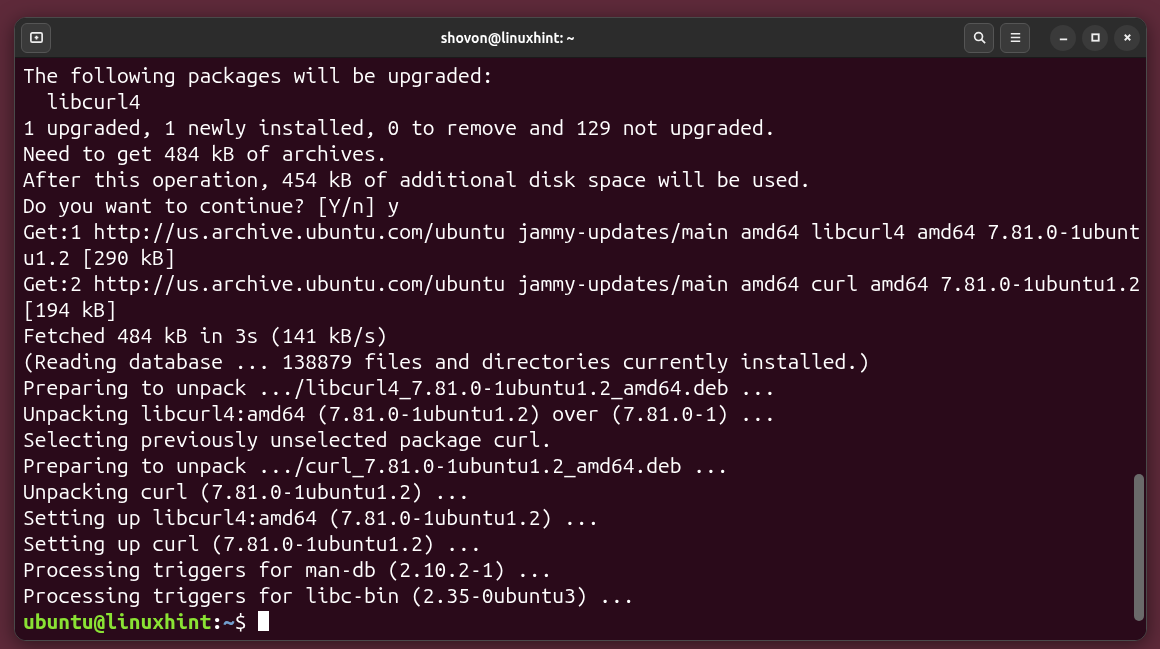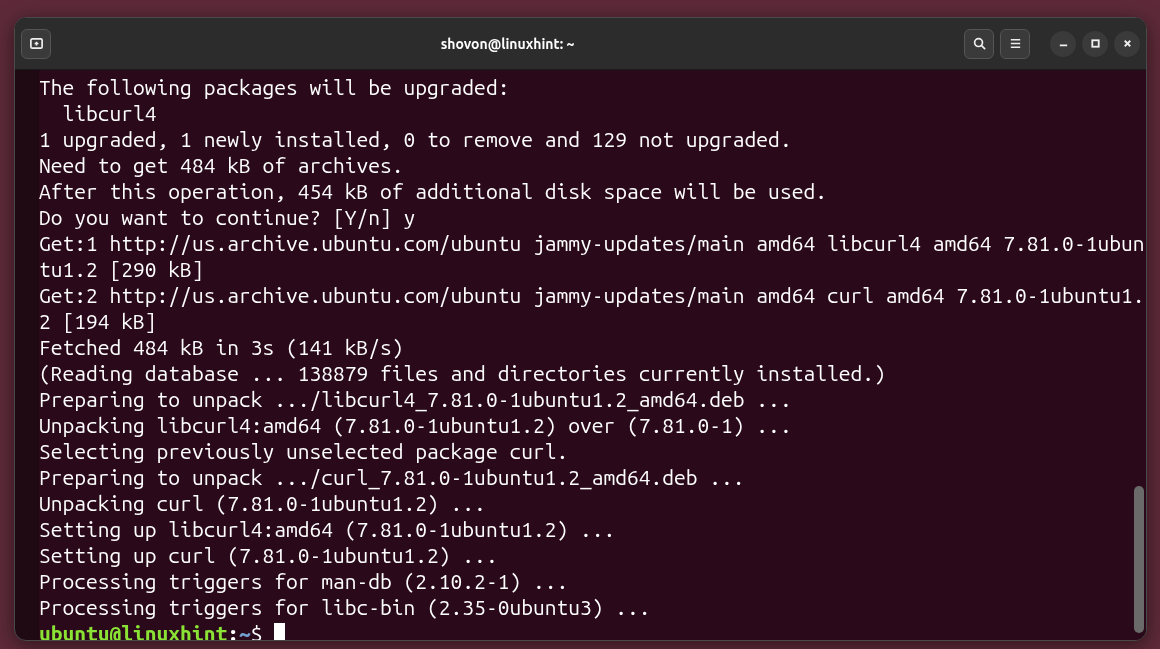--- a/index.html
+++ b/index.html
@@ -20,21 +20,21 @@
       left: 14px;
       width: 1133px;
       height: 624px;
       background: #1f0a14;
       border-radius: 12px;
       overflow: hidden;
       box-shadow: 0 4px 20px rgba(0,0,0,0.5);
       border: 1px solid #4a4a4a;
     }
     .titlebar {
-      height: 52px;
+      height: 40px;
       background: #2c2c2c;
       display: flex;
       align-items: center;
       justify-content: flex-start;
       padding: 0 6px;
       border-bottom: 1px solid #1a1a1a;
     }
     .titlebar-left {
       display: flex;
       align-items: center;
@@ -86,23 +86,22 @@
       width: 11px;
       height: 11px;
       stroke: #eeeeee;
       fill: none;
       stroke-width: 2;
     }
     .terminal-body {
       position: relative;
       height: calc(100% - 40px);
       background: #2a0a1a;
-      padding: 4px 0 4px 0;
+      padding: 4px 0 4px 8px;
       overflow: hidden;
-      margin-left: 24px;
     }
     .terminal-content {
       font-family: "Ubuntu Mono", "DejaVu Sans Mono", monospace;
       font-size: 21px;
       line-height: 26px;
       color: #ffffff;
       white-space: pre-wrap;
       word-break: break-all;
     }
     .prompt-user { color: #8ae234; font-weight: bold; }

